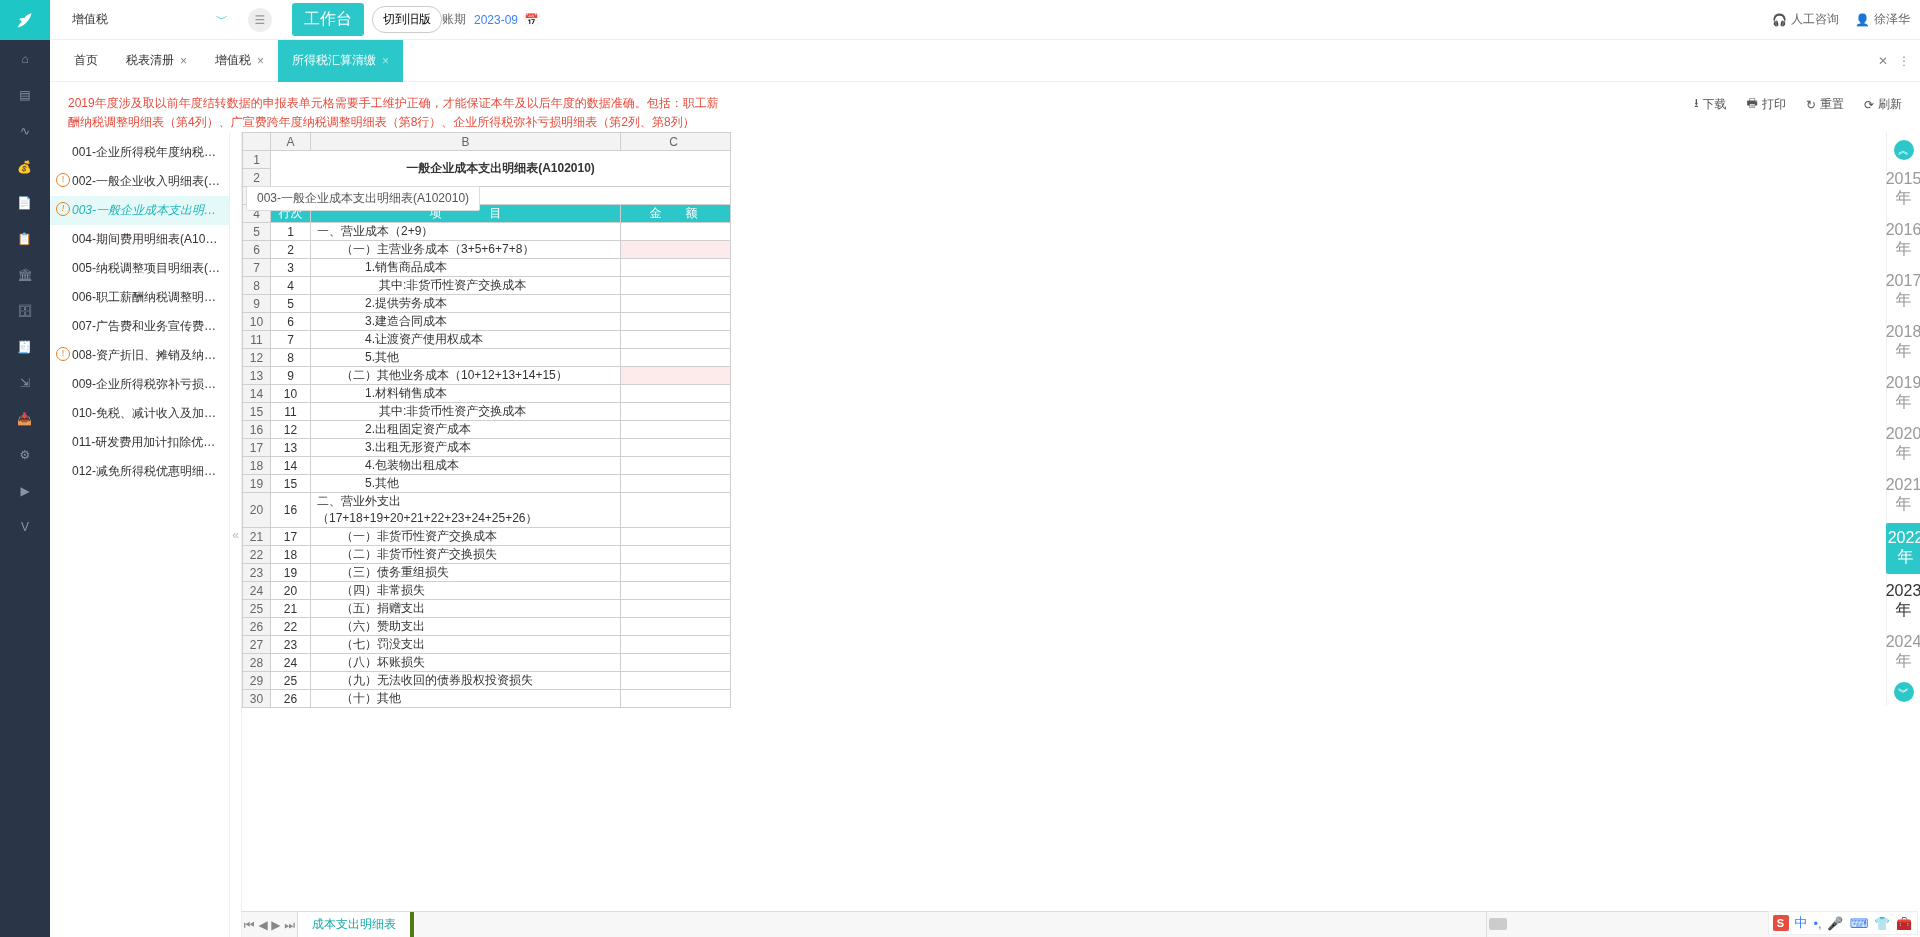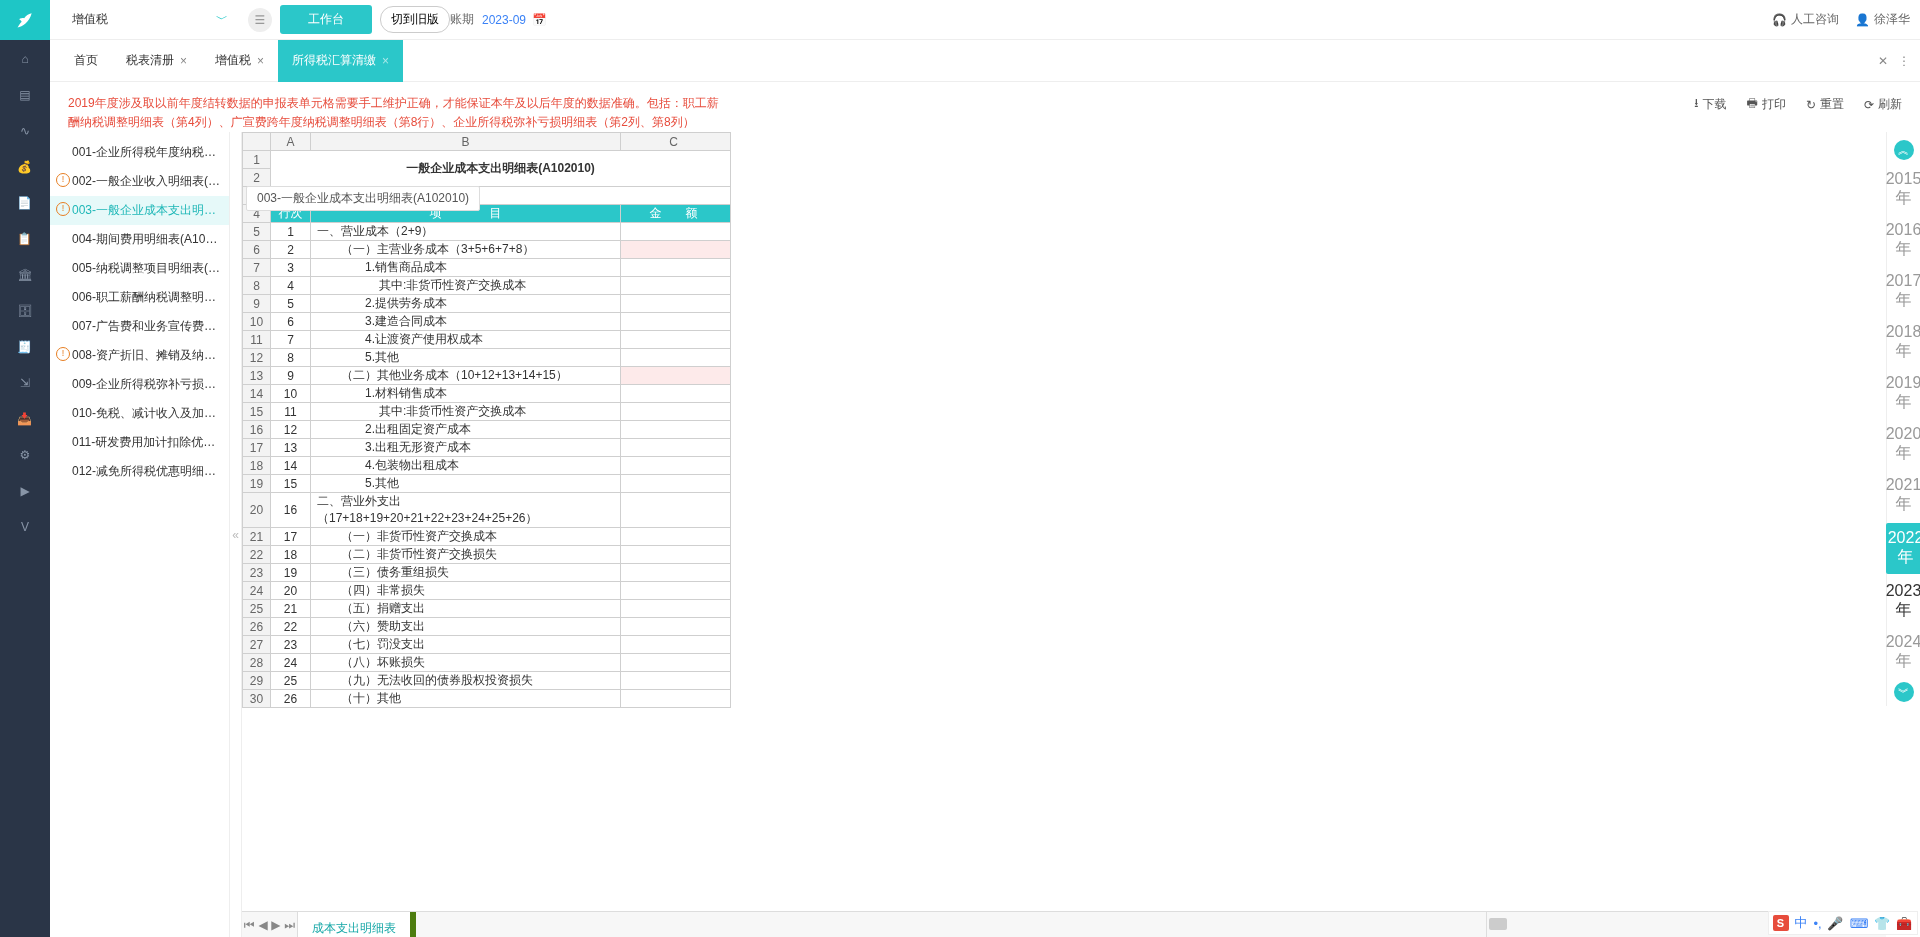--- a/index.html
+++ b/index.html
@@ -5,21 +5,21 @@
 * { margin: 0; padding: 0; box-sizing: border-box; }
 body { font-family: "Microsoft YaHei", Arial, sans-serif; font-size: 12px; color: #333; background: #fff; overflow: hidden; }
 
 
 .header { height: 40px; background: #fff; display: flex; align-items: center; padding: 0 10px; border-bottom: 1px solid #eee; }
 .logo { width: 50px; height: 40px; background: #1ec6c6; display: flex; align-items: center; justify-content: center; margin-left: -10px; margin-right: 10px; }
 .logo svg { width: 20px; height: 20px; fill: #fff; }
 .header-select { display: flex; align-items: center; color: #333; padding: 0 12px; cursor: pointer; min-width: 180px; }
 .chevron { margin-left: auto; color: #1ec6c6; }
 .doc-icon { width: 24px; height: 24px; border-radius: 50%; background: #eee; display: flex; align-items: center; justify-content: center; color: #999; margin: 0 8px; }
-.btn-primary { background: #2bc7c9; color: #fff; border: none; padding: 6px 28px; border-radius: 3px; cursor: pointer; font-size: 12px; }
+.btn-primary { background: #2bc7c9; color: #fff; border: none; padding: 6px 12px; border-radius: 3px; cursor: pointer; font-size: 16px; margin-left: 12px; }
 .btn-outline { background: #fff; border: 1px solid #ccc; padding: 4px 10px; border-radius: 13px; cursor: pointer; font-size: 12px; margin-left: 8px; }
 .period-label { color: #666; }
 .period-value { margin-left: 8px; color: #3b82f6; }
 .cal-icon { margin-left: 6px; color: #1ec6c6; }
 .header-right { margin-left: auto; display: flex; align-items: center; gap: 16px; color: #666; }
 .header-right .item { display: flex; align-items: center; gap: 4px; cursor: pointer; }
 
 
 .left-rail { position: fixed; left: 0; top: 40px; bottom: 0; width: 50px; background: #2a3547; display: flex; flex-direction: column; align-items: center; padding-top: 8px; gap: 14px; }
 .rail-icon { width: 22px; height: 22px; color: #8895a7; display: flex; align-items: center; justify-content: center; cursor: pointer; }
@@ -38,21 +38,21 @@
 .toolbar { margin-left: auto; display: flex; gap: 20px; color: #555; }
 .toolbar .tbtn { display: flex; align-items: center; gap: 4px; cursor: pointer; }
 
 
 .main { position: fixed; left: 50px; right: 34px; top: 132px; bottom: 0; display: flex; }
 
 
 .form-list { width: 180px; border-right: 1px solid #eee; overflow: hidden; padding-top: 6px; }
 .form-item { padding: 6px 8px 6px 22px; white-space: nowrap; overflow: hidden; text-overflow: ellipsis; cursor: pointer; color: #333; position: relative; font-size: 12px; }
 .form-item.warn::before { content: "!"; position: absolute; left: 6px; top: 6px; width: 12px; height: 12px; border-radius: 50%; border: 1px solid #e67e22; color: #e67e22; font-size: 9px; text-align: center; line-height: 11px; }
-.form-item.selected { background: #e6f9f9; color: #1eb7b7; }
+.form-item.selected { background: #e6f9f9; color: #1eb7b7; font-style: italic; }
 
 .collapse-handle { width: 12px; display:flex; align-items:center; justify-content:center; color:#bbb; cursor:pointer; border-right:1px solid #eee;}
 
 
 .sheet-wrap { flex: 1; display: flex; flex-direction: column; }
 .sheet-scroll { flex: 1; overflow: auto; background: #fff; }
 table.sheet { border-collapse: collapse; table-layout: fixed; }
 table.sheet th, table.sheet td { border: 1px solid #cfcfcf; height: 18px; font-size: 12px; }
 table.sheet th { background: #f3f3f3; font-weight: normal; color: #666; text-align: center; }
 .rowhdr { width: 28px; background: #f3f3f3; text-align: center; color: #666; }
@@ -65,21 +65,21 @@
 .pink { background: #fdeaea; }
 .indent1 { padding-left: 30px; }
 .indent2 { padding-left: 54px; }
 .indent3 { padding-left: 68px; }
 
 .breadcrumb-pill { position: absolute; left: 246px; top: 186px; background: #fff; border: 1px solid #ddd; padding: 3px 10px; font-size: 12px; color: #555; border-radius:2px;}
 
 
 .sheet-tabs { height: 26px; border-top: 1px solid #ddd; display: flex; align-items: stretch; background: #f7f7f7; font-size:12px;}
 .sheet-tabs .nav { width: 56px; display:flex; align-items:center; justify-content:space-around; border-right:1px solid #ddd; color:#888;}
-.sheet-tabs .stab { padding: 0 14px; display:flex; align-items:flex-end; background:#fff; border-right:6px solid #4d7c0f; color:#18a8a8;}
+.sheet-tabs .stab { padding: 0 14px; display:flex; align-items:center; background:#fff; border-right:4px solid #4d7c0f; color:#18a8a8;}
 .sheet-tabs .spacer { flex:1; }
 .sheet-tabs .scroll { width:400px; border-left:1px solid #ddd; position:relative;}
 .sheet-tabs .scroll .knob { position:absolute; left:2px; top:6px; width:18px; height:12px; background:#ccc; border-radius:2px; }
 
 
 .year-rail { position: fixed; right: 0; top: 132px; width: 34px; background: #fff; border-left: 1px solid #eee; display:flex; flex-direction:column; align-items:center; padding-top:4px;}
 .year-rail .yr { font-size: 16px; padding: 6px 0; color: #999; cursor: pointer; width:100%; text-align:center;}
 .year-rail .yr.current { background:#2bc7c9; color:#fff; border-radius:2px; margin:2px;}
 .year-rail .yr.dark { color:#333; }
 .year-rail .circ { width:20px; height:20px; border-radius:50%; background:#2bc7c9; color:#fff; display:flex; align-items:center; justify-content:center; margin:4px 0; font-size:11px; cursor:pointer;}

